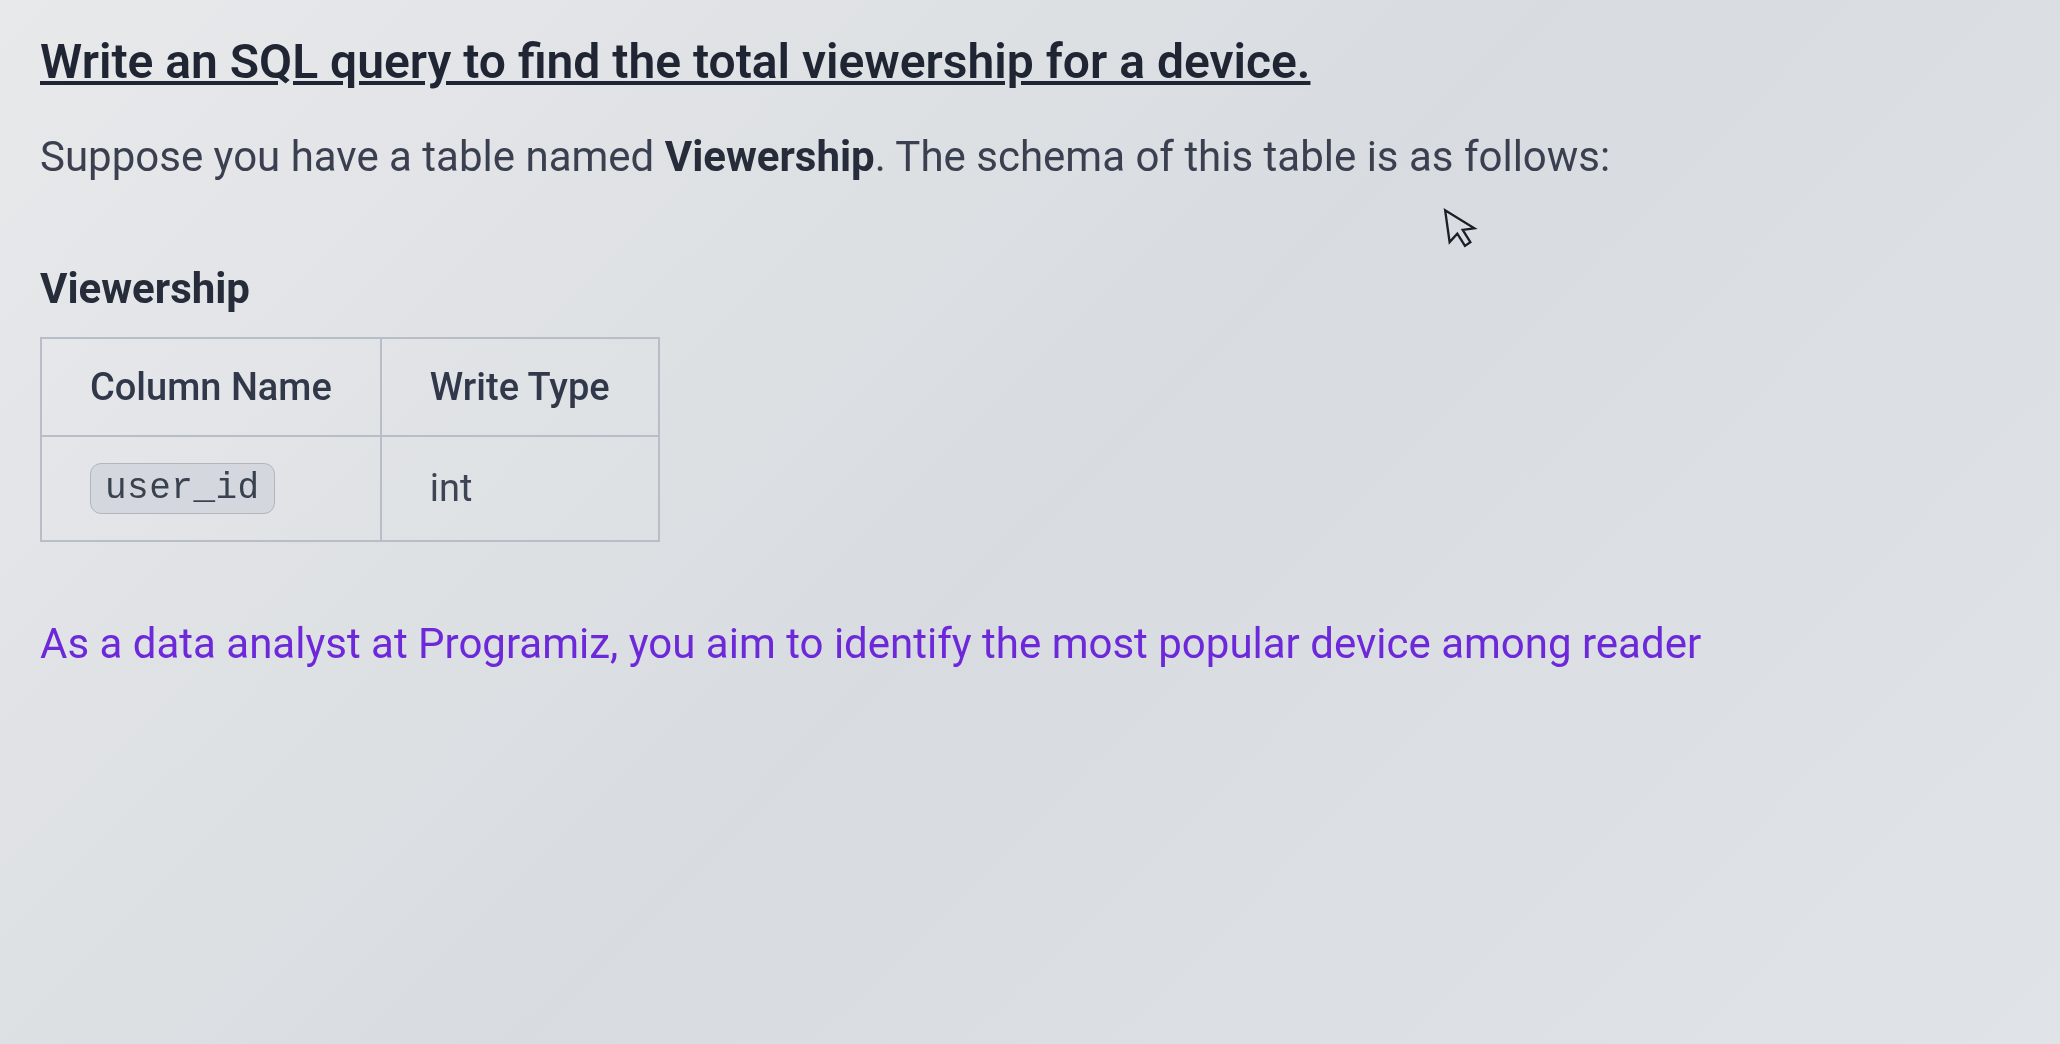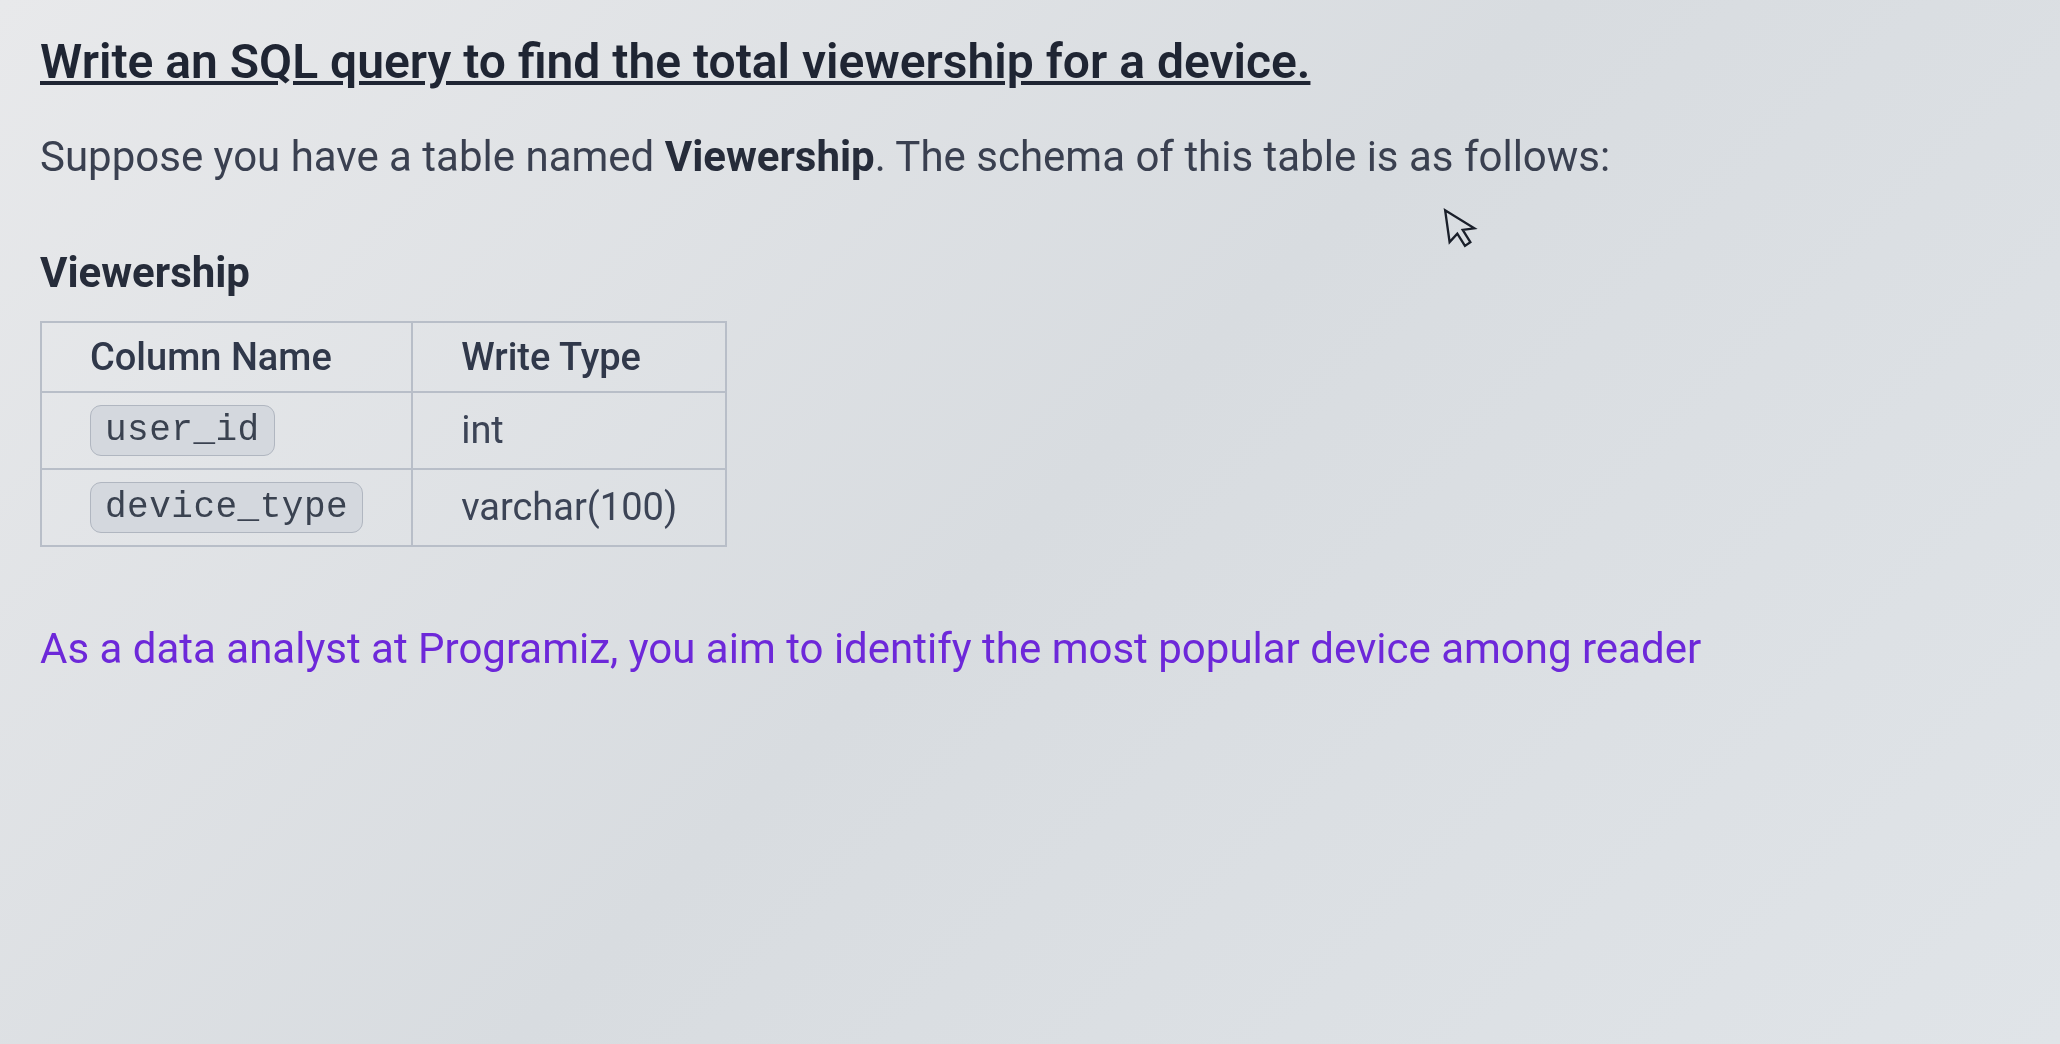--- a/index.html
+++ b/index.html
@@ -21,42 +21,42 @@
       font-size: 48px;
       font-weight: 600;
       color: #1f2533;
       margin-bottom: 30px;
       line-height: 1.35;
       text-decoration: underline;
     }
     .intro-text {
       font-size: 42px;
       color: #3a4050;
-      margin-bottom: 60px;
+      margin-bottom: 76px;
       line-height: 1.5;
     }
     .bold {
       font-weight: 700;
       color: #262c3a;
     }
     .section-heading {
       font-size: 42px;
       font-weight: 700;
       color: #262c3a;
       margin-bottom: 24px;
     }
     .schema-table {
       border-collapse: collapse;
       background: rgba(255,255,255,0.05);
       margin-bottom: 70px;
     }
     .schema-table th,
     .schema-table td {
       border: 2px solid #b8bec8;
-      padding: 12px 48px;
+      padding: 26px 48px;
       text-align: left;
       font-size: 38px;
       vertical-align: middle;
     }
     .schema-table th {
       font-weight: 500;
       color: #30384a;
     }
     .schema-table td {
       color: #3c4456;
@@ -103,24 +103,20 @@
     <tr>
       <th>Column Name</th>
       <th>Write Type</th>
     </tr>
   </thead>
   <tbody>
     <tr>
       <td><span class="code-pill">user_id</span></td>
       <td>int</td>
     </tr>
-    <tr>
-      <td><span class="code-pill">device_type</span></td>
-      <td>varchar(100)</td>
-    </tr>
   </tbody>
 </table>
 
 <p class="footer-text">As a data analyst at Programiz, you aim to identify the most popular device among reader</p>
 
 <div class="cursor">
   <svg width="36" height="44" viewBox="0 0 24 30">
     <path d="M2 2 L2 24 L8 19 L12 28 L16 26 L12 17 L20 17 Z" fill="none" stroke="#1a1f2a" stroke-width="1.6"></path>
   </svg>
 </div>

